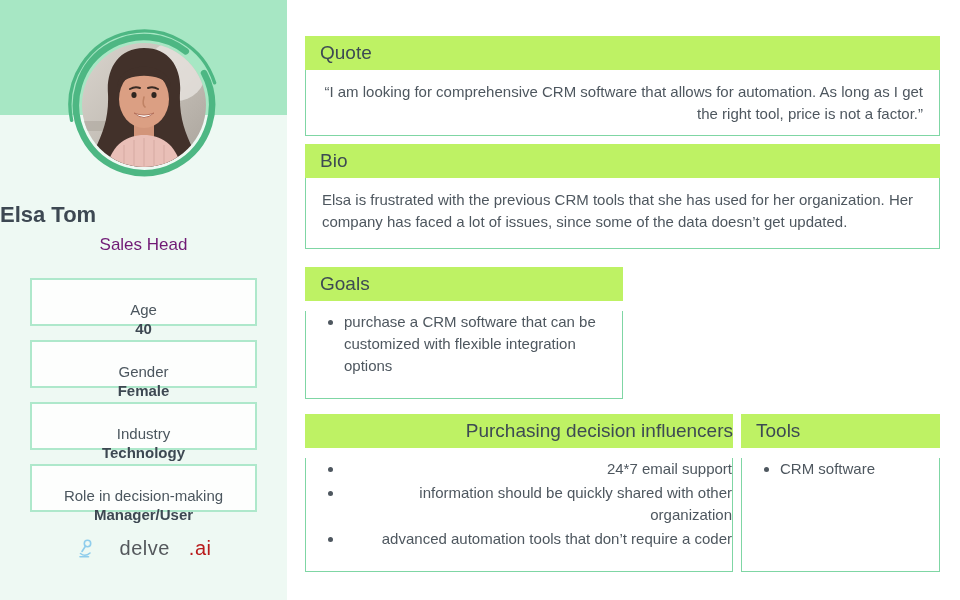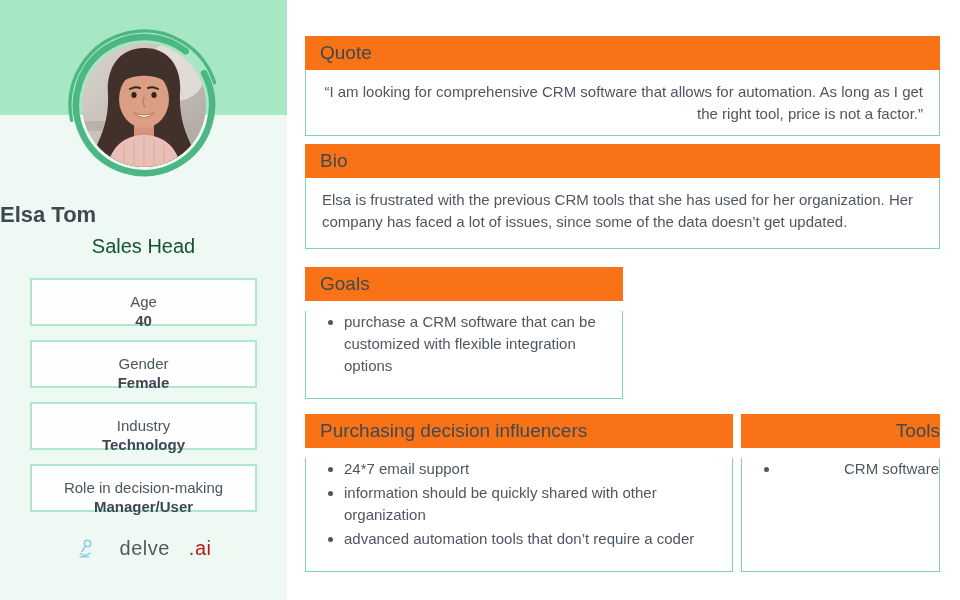--- a/index.html
+++ b/index.html
@@ -24,63 +24,63 @@
   .avatar-wrap {
     position:absolute; left:50%; top:29px; transform:translateX(-50%);
     width:152px; height:152px;
   }
   .persona-name {
     position:absolute; top:202px; left:0; width:100%;
     text-align:left; font-size:22px; font-weight:bold; color:#3d4852;
   }
   .persona-role {
     position:absolute; top:235px; left:0; width:100%;
-    text-align:center; font-size:20px; color:#14532d;
+    text-align:center; font-size:17px; color:#701a75;
   }
   .attrs { position:absolute; top:278px; left:30px; width:227px; }
   .attr-box {
     height:48px; margin-bottom:14px;
     background:#fdfefd; border:2px solid #aee8cb;
-    text-align:center; padding-top:12px;
+    text-align:center; padding-top:20px;
   }
   .attr-label { font-size:15px; line-height:19px; color:#4b565e; }
   .attr-value { font-size:15px; line-height:20px; font-weight:bold; color:#3d4852; }
   .logo {
     position:absolute; top:537px; left:0; width:100%;
     display:flex; align-items:center; justify-content:center; gap:24px;
   }
   .logo-text { font-size:20px; color:#54585c; letter-spacing:0.5px; }
   .logo-suffix { font-size:20px; color:#b91c1c; letter-spacing:0.5px; }
 
   
   .main { position:absolute; left:305px; top:36px; width:635px; }
   .section { background:#ffffff; }
   .sec-header {
-    background:#f97316; height:34px; line-height:34px;
+    background:#bef264; height:34px; line-height:34px;
     padding-left:15px; font-size:19px; color:#3d4a53;
   }
   .sec-body {
     border:1px solid #7fd6a4; border-top:none; background:#ffffff;
     font-size:15px; color:#4e575f;
   }
   .sec-text { padding:11px 16px 0 16px; line-height:22px; }
   .sec-body ul { margin:10px 0 0 0; padding-left:38px; }
   .sec-body li { line-height:22px; margin-bottom:2px; }
 
   .quote-body { height:66px;text-align:right; }
   .bio-body   { height:71px; }
   .row { display:flex; }
   .row-3 { margin-top:18px; }
   .row-4 { margin-top:15px; }
   .mt-18 { margin-top:8px; }
   .col-goals { width:318px; margin-right:7px; }
   .col-pain  { width:310px; }
   .goals-body, .pain-body { height:88px; }
-  .col-purch { width:428px; margin-right:8px; }
-  .col-tools { width:199px;text-align:right; }
+  .col-purch { width:428px; margin-right:8px;text-align:right; }
+  .col-tools { width:199px; }
   .purch-body, .tools-body { height:114px; }
 </style>
 </head>
 <body>
 
 <div class="page">
 
   <aside class="sidebar">
     <div class="sidebar-band"></div>
 

